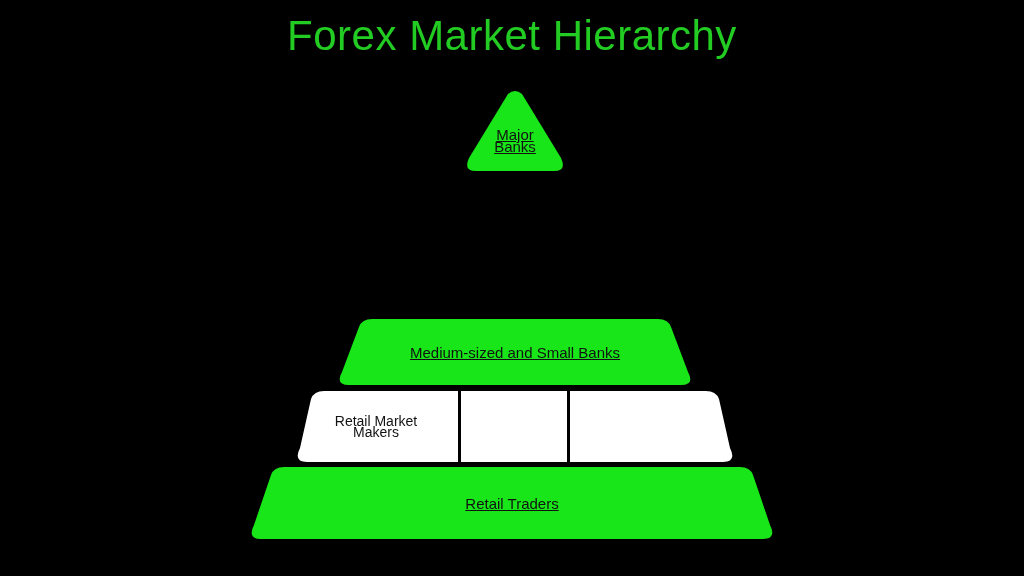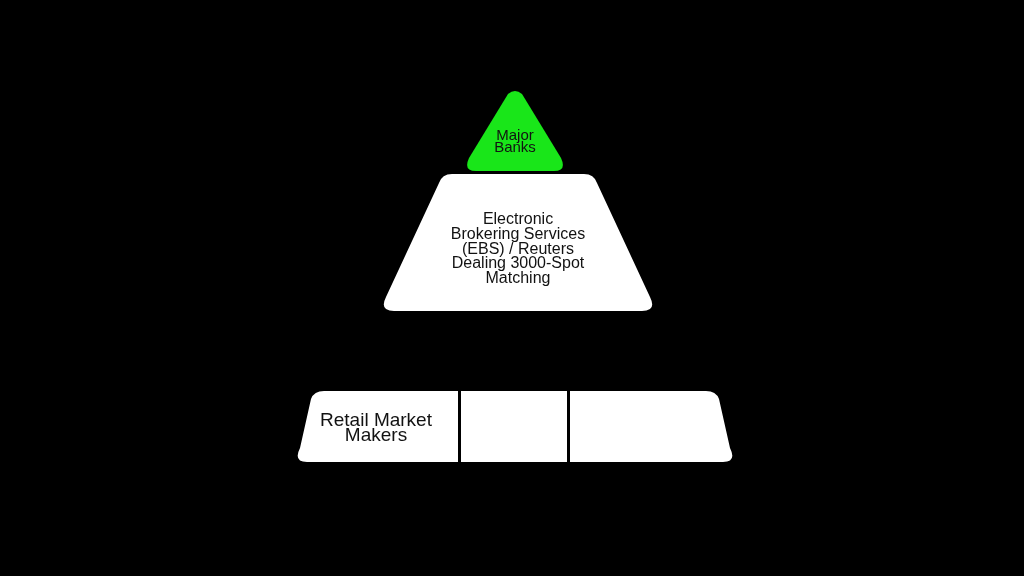--- a/index.html
+++ b/index.html
@@ -62,20 +62,21 @@
     height: 100%;
     display: flex;
     align-items: center;
     justify-content: center;
     text-align: center;
     color: #121212;
     line-height: 0.80;
     white-space: pre-line;
     pointer-events: none;
     user-select: none;
+    text-decoration: underline;
   }
 
   
   #layer-1 {
     left: 462px;
     top: 88px;
     width: 106px;
     height: 84px;
   }
   #layer-1 .label {
@@ -119,21 +120,21 @@
   }
   #layer-4 .cell {
     position: absolute;
     top: 0;
     height: 100%;
     display: flex;
     align-items: center;
     justify-content: center;
     text-align: center;
     color: #121212;
-    font-size: 19px;
+    font-size: 14px;
     line-height: 0.80;
     white-space: pre-line;
     user-select: none;
   }
   #cell-0 { left: 0;     width: 168px; }
   #cell-1 { left: 168px; width: 109px; }
   #cell-2 { left: 277px; width: 169px; }
 
   .divider {
     position: absolute;
@@ -155,57 +156,54 @@
   #layer-5 .label {
     font-size: 15px;
     line-height: 1;
   }
 </style>
 </head>
 <body>
 
 <div id="slide">
 
+  <div id="title">Forex Market Hierarchy</div>
 
   <div id="pyramid">
 
     <div class="layer" id="layer-1">
       <svg class="shape-svg" width="106" height="84" viewBox="0 0 106 84">
         <path d="M 46 6
                  Q 53 0 60 6
                  L 99 70
                  Q 105 83 92 83
                  L 14 83
                  Q 1 83 7 70
                  Z" fill="#19e619"></path>
       </svg>
       <div class="label">Major
 Banks</div>
     </div>
 
-    <div class="layer" id="layer-2">
-      <svg class="shape-svg" width="280" height="138" viewBox="0 0 280 138">
-        <path d="M 74 0
-                 L 206 0
-                 Q 216 0 219 9
-                 L 272 123
-                 Q 279 137 264 137
-                 L 16 137
-                 Q 1 137 8 123
-                 L 61 9
-                 Q 64 0 74 0
-                 Z" fill="#ffffff"></path>
-      </svg>
-      <div class="label">Electronic
-Brokering Services
-(EBS) / Reuters
-Dealing 3000-Spot
-Matching</div>
-    </div>
-
+
+    <div class="layer" id="layer-3">
+      <svg class="shape-svg" width="362" height="67" viewBox="0 0 362 67">
+        <path d="M 38 0
+                 L 324 0
+                 Q 334 0 337 8
+                 L 354 53
+                 Q 361 66 347 66
+                 L 15 66
+                 Q 1 66 8 53
+                 L 25 8
+                 Q 28 0 38 0
+                 Z" fill="#19e619"></path>
+      </svg>
+      <div class="label">Medium-sized and Small Banks</div>
+    </div>
 
     <div class="layer" id="layer-4">
       <svg class="shape-svg" width="446" height="72" viewBox="0 0 446 72">
         <path d="M 32 0
                  L 414 0
                  Q 424 0 427 8
                  L 438 57
                  Q 445 71 431 71
                  L 15 71
                  Q 1 71 8 57
@@ -214,15 +212,30 @@
                  Z" fill="#ffffff"></path>
       </svg>
 
       <div class="divider" id="divider-0"></div>
       <div class="divider" id="divider-1"></div>
 
       <div class="cell" id="cell-0">Retail Market
 Makers</div>
     </div>
 
+    <div class="layer" id="layer-5">
+      <svg class="shape-svg" width="532" height="73" viewBox="0 0 532 73">
+        <path d="M 38 0
+                 L 494 0
+                 Q 504 0 507 8
+                 L 524 58
+                 Q 531 72 517 72
+                 L 15 72
+                 Q 1 72 8 58
+                 L 25 8
+                 Q 28 0 38 0
+                 Z" fill="#19e619"></path>
+      </svg>
+      <div class="label">Retail Traders</div>
+    </div>
 
   </div>
 </div>
 
 </body></html>

